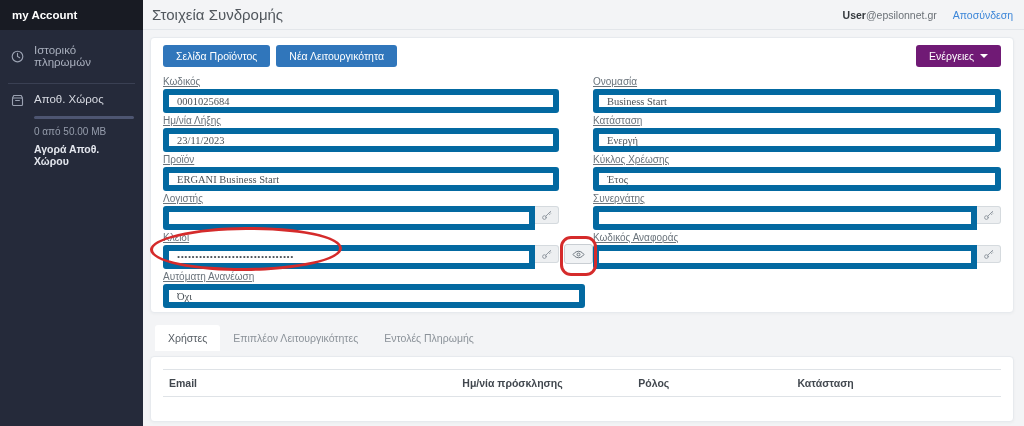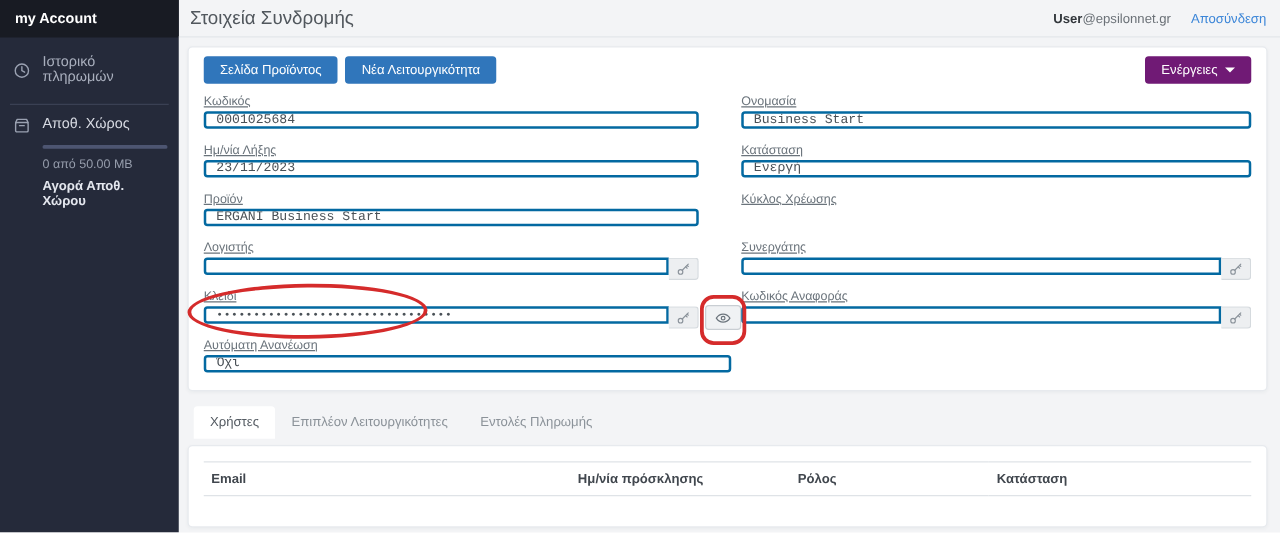--- a/index.html
+++ b/index.html
@@ -40,21 +40,21 @@
   .btn-actions { margin-left:auto; background:#701a75; color:#ffffff; display:flex; align-items:center; gap:6px; }
   .caret { width:0; height:0; border-left:4px solid transparent; border-right:4px solid transparent; border-top:4px solid #ffffff; display:inline-block; }
 
   .form-grid { display:flex; gap:34px; }
   .col { display:flex; flex-direction:column; }
   .col-left { width:396px; }
   .col-right { flex:1; }
   .field { position:relative; margin-bottom:8px; height:31px; }
   .field label { display:block; font-size:10px; color:#6a737b; margin-bottom:2px; line-height:11px;text-decoration:underline; }
   .input-row { position:relative; display:flex; height:18px; }
-  .input-row input { flex:1; min-width:0; height:14px; border:2px solid #0369a1; border-radius:3px; padding:0 8px; font-family:Liberation Mono, monospace; font-size:10.5px; color:#4a5157; background:#fff; outline:none; }
+  .input-row input { flex:1; min-width:0; height:24px; border:6px solid #0369a1; border-radius:3px; padding:0 8px; font-family:Liberation Serif, serif; font-size:10.5px; color:#4a5157; background:#fff; outline:none; }
   .input-row.wide { width:calc(100% + 26px); }
   .has-addon input { border-top-right-radius:0; border-bottom-right-radius:0; }
   .addon { width:24px; height:18px; background:#edeff1; border:1px solid #d5dade; border-left:none; border-radius:0 3px 3px 0; display:flex; align-items:center; justify-content:center; color:#8b939b; cursor:pointer; }
   .addon svg { width:11px; height:11px; }
   .eye-btn { position:absolute; left:calc(100% + 5px); top:-1px; width:29px; height:20px; background:#f0f2f4; border:1px solid #c9ced3; border-radius:3px; display:flex; align-items:center; justify-content:center; color:#6c757d; cursor:pointer; }
   .eye-btn svg { width:13px; height:13px; }
   .key-input { font-size:9px !important; letter-spacing:0.5px; }
 
   
   .ann { position:absolute; border:3px solid #d52b2b; pointer-events:none; z-index:5; }
@@ -195,20 +195,23 @@
             </div>
         </div>
         <div class="field">
           <label>Κατάσταση</label>
           <div class="input-row">
               <input value="Ενεργή" style="">
             </div>
         </div>
         <div class="field">
           <label>Κύκλος Χρέωσης</label>
+          <div class="input-row">
+              <input value="Έτος" style="">
+            </div>
         </div>
         <div class="field">
           <label>Συνεργάτης</label>
           <div class="input-row has-addon">
             <input value="" style="">
             <span class="addon">
               <svg viewBox="0 0 24 24" fill="none" stroke="currentColor" stroke-width="2" stroke-linecap="round">
                   <circle cx="7.5" cy="16.5" r="4"></circle>
                   <path d="M10.5 13.5 21 3"></path>
                   <path d="M16.5 7.5 19 10M19 5l2 2"></path>

